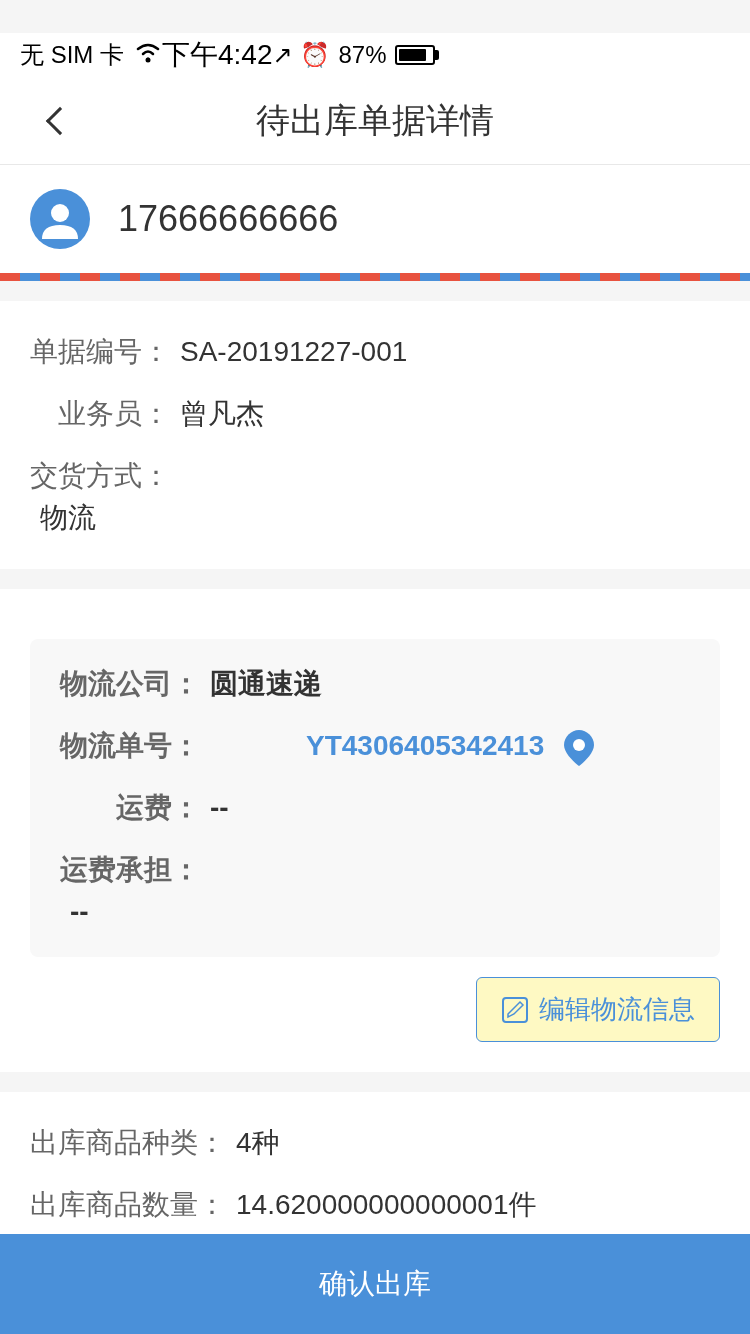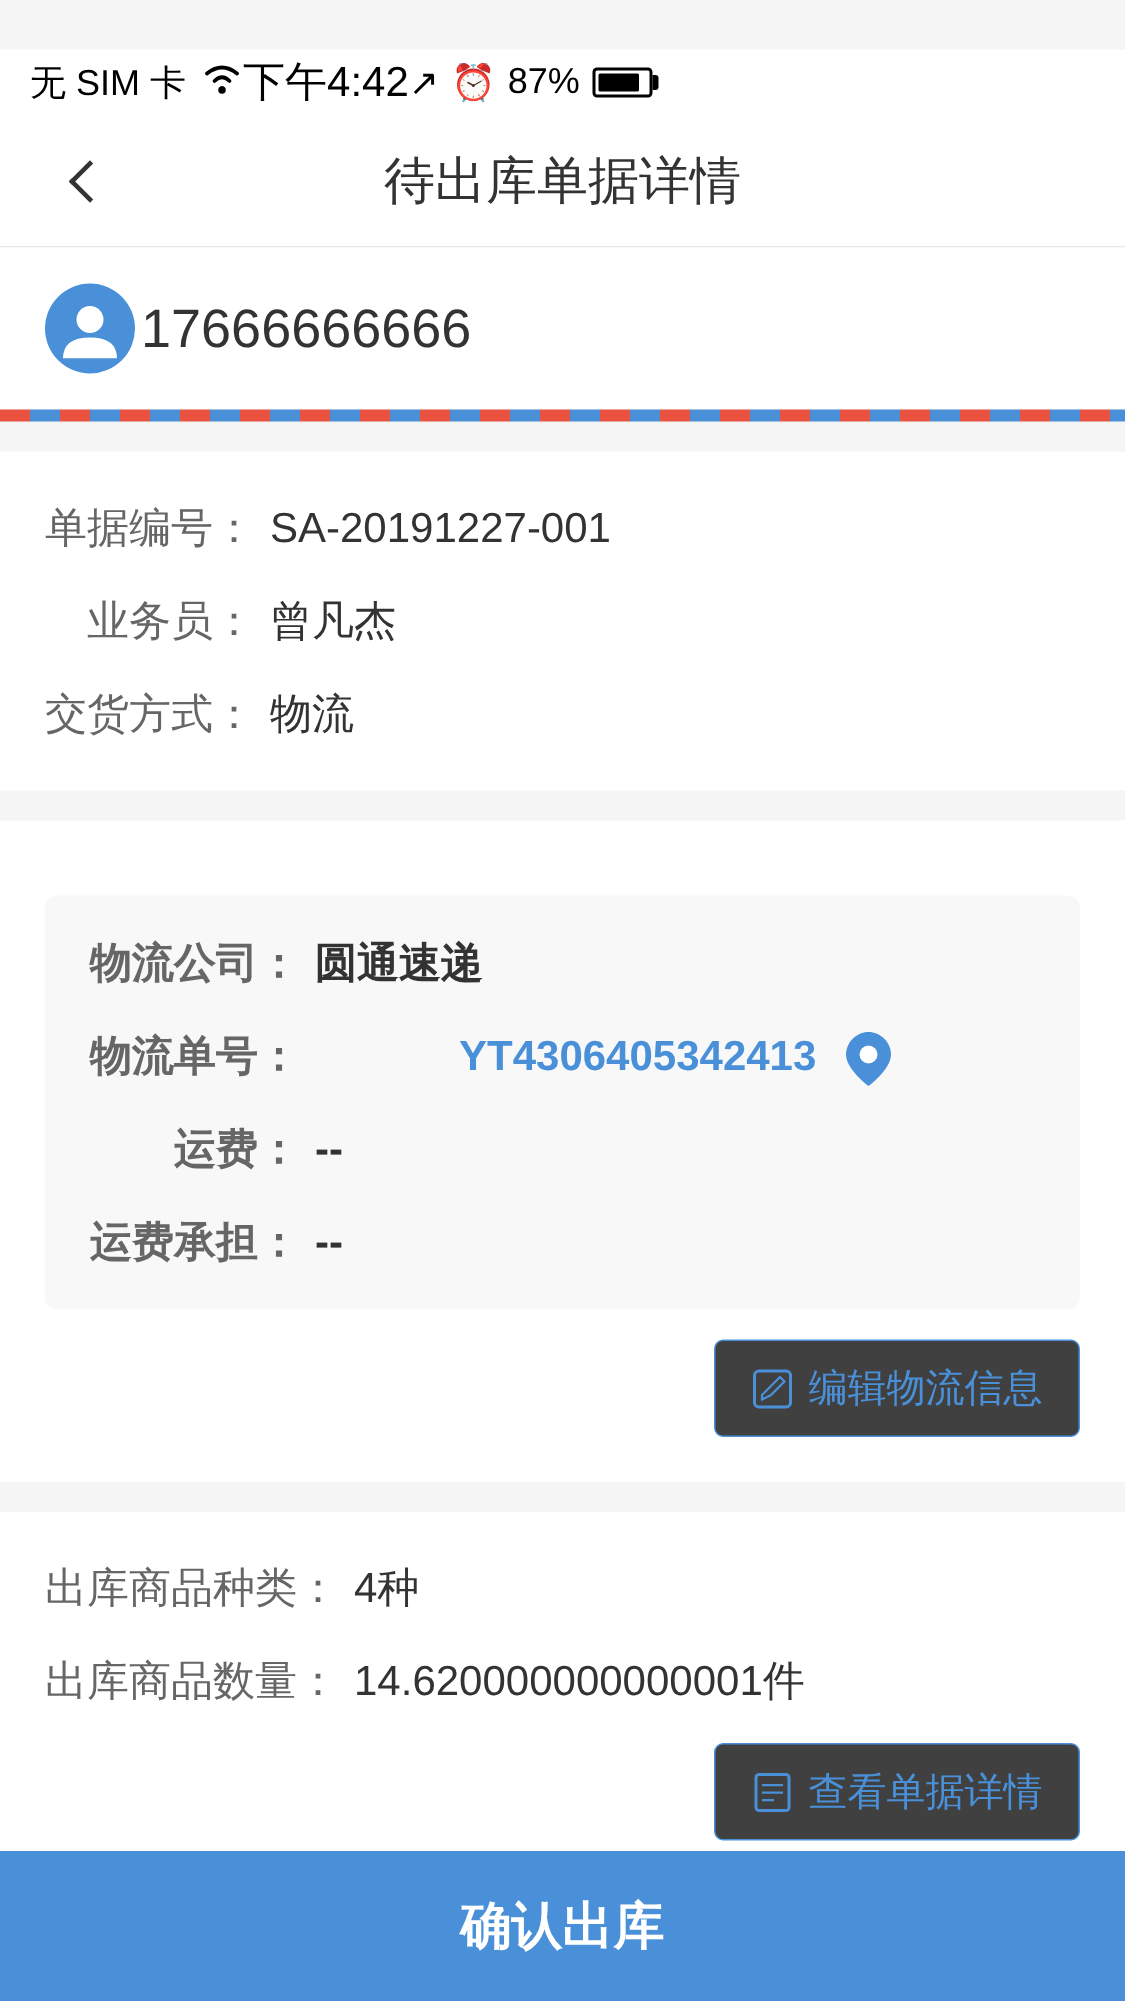--- a/index.html
+++ b/index.html
@@ -113,21 +113,21 @@
         #4a90d9 20px, #4a90d9 40px
       );
     }
 
     
     .customer-header {
       background: #fff;
       padding: 24px 30px;
       display: flex;
       align-items: center;
-      gap: 4px;
+      gap: 28px;
     }
     .avatar-icon {
       width: 60px;
       height: 60px;
       background: #4a90d9;
       border-radius: 50%;
       display: flex;
       align-items: center;
       justify-content: center;
     }
@@ -151,20 +151,21 @@
     .info-row {
       display: flex;
       align-items: flex-start;
       margin-bottom: 20px;
       font-size: 28px;
       color: #333;
       line-height: 1.5;
     }
     .info-row:last-child {
       margin-bottom: 0;
+      flex-direction: column;
     }
     .info-label {
       color: #666;
       min-width: 140px;
       text-align: right;
       flex-shrink: 0;
     }
     .info-value {
       color: #333;
       flex: 1;
@@ -197,21 +198,21 @@
       display: flex;
       justify-content: flex-end;
       margin-top: 20px;
     }
     .btn-outline {
       border: 1px solid #4a90d9;
       border-radius: 6px;
       padding: 14px 24px;
       font-size: 26px;
       color: #4a90d9;
-      background: #404040;
+      background: #fef9c3;
       display: flex;
       align-items: center;
       gap: 10px;
       cursor: pointer;
     }
 
     
     .summary-section {
       background: #fff;
       margin-top: 20px;
@@ -239,22 +240,22 @@
       width: 750px;
       height: 100px;
       background: #4a90d9;
       display: flex;
       align-items: center;
       justify-content: center;
       cursor: pointer;
     }
     .confirm-btn-text {
       color: #fff;
-      font-size: 34px;
-      font-weight: 700;
+      font-size: 28px;
+      font-weight: 400;
     }
   </style>
 </head>
 <body>
 
 <div class="status-bar">
   <div class="status-left">
     <span>无 SIM 卡</span>
     <span>
       <svg width="28" height="22" viewBox="0 0 28 22">

